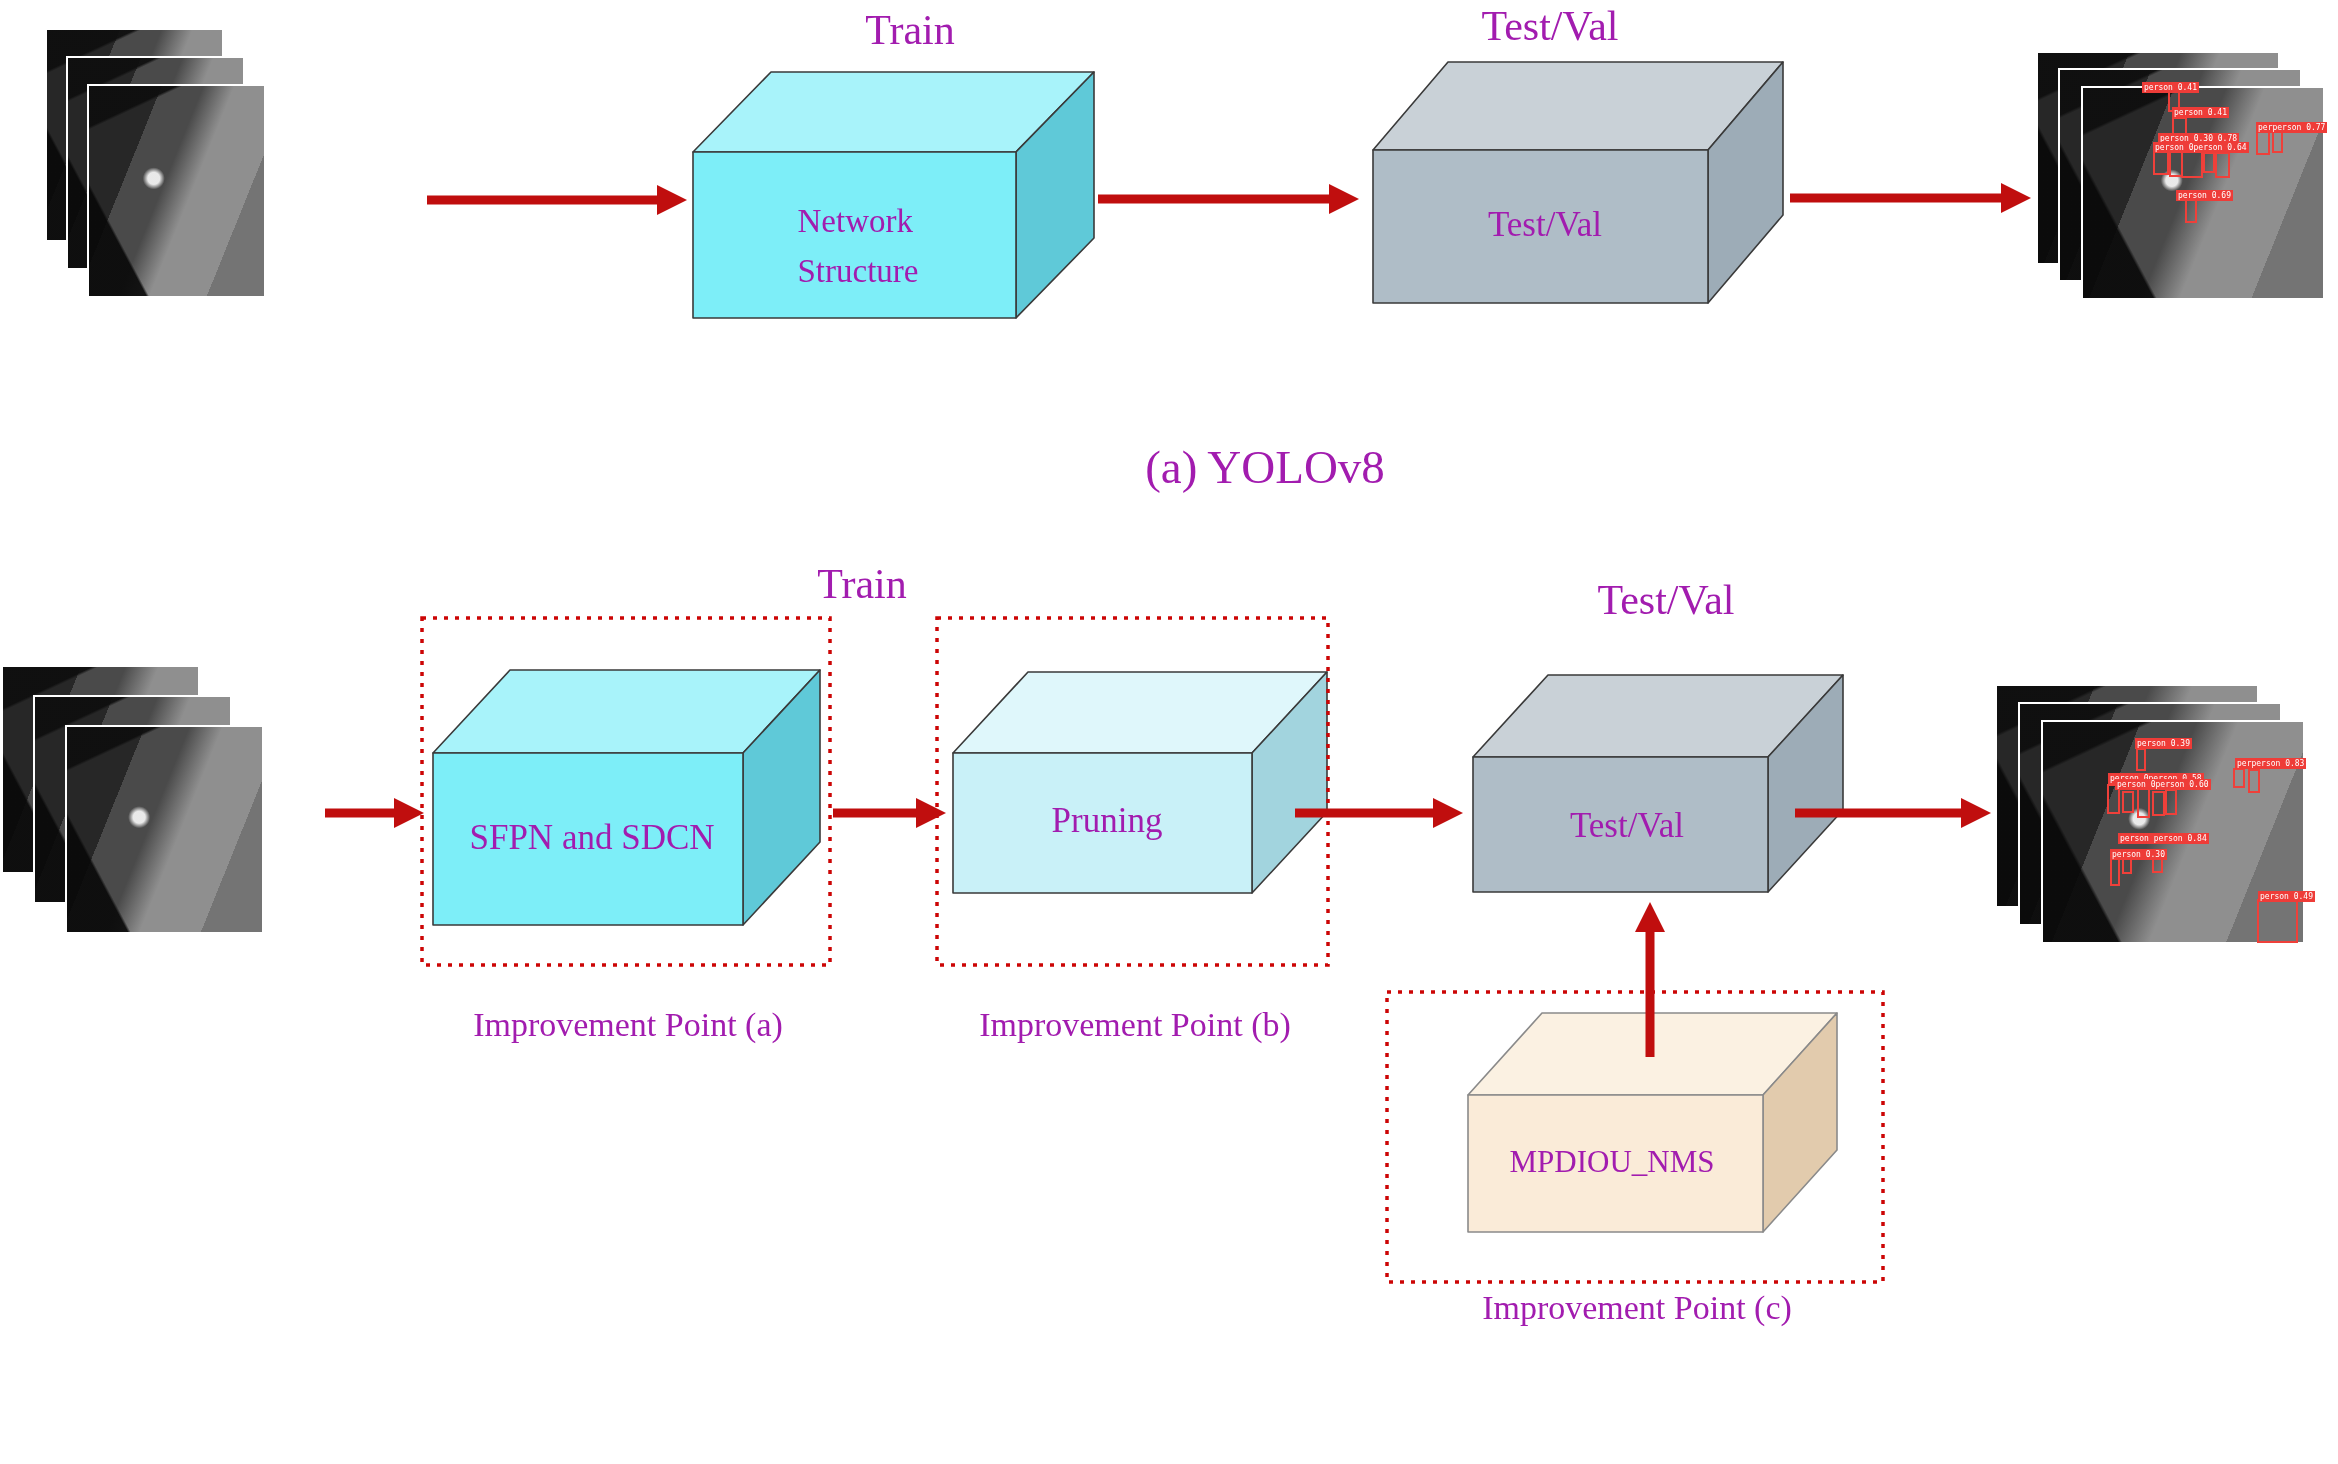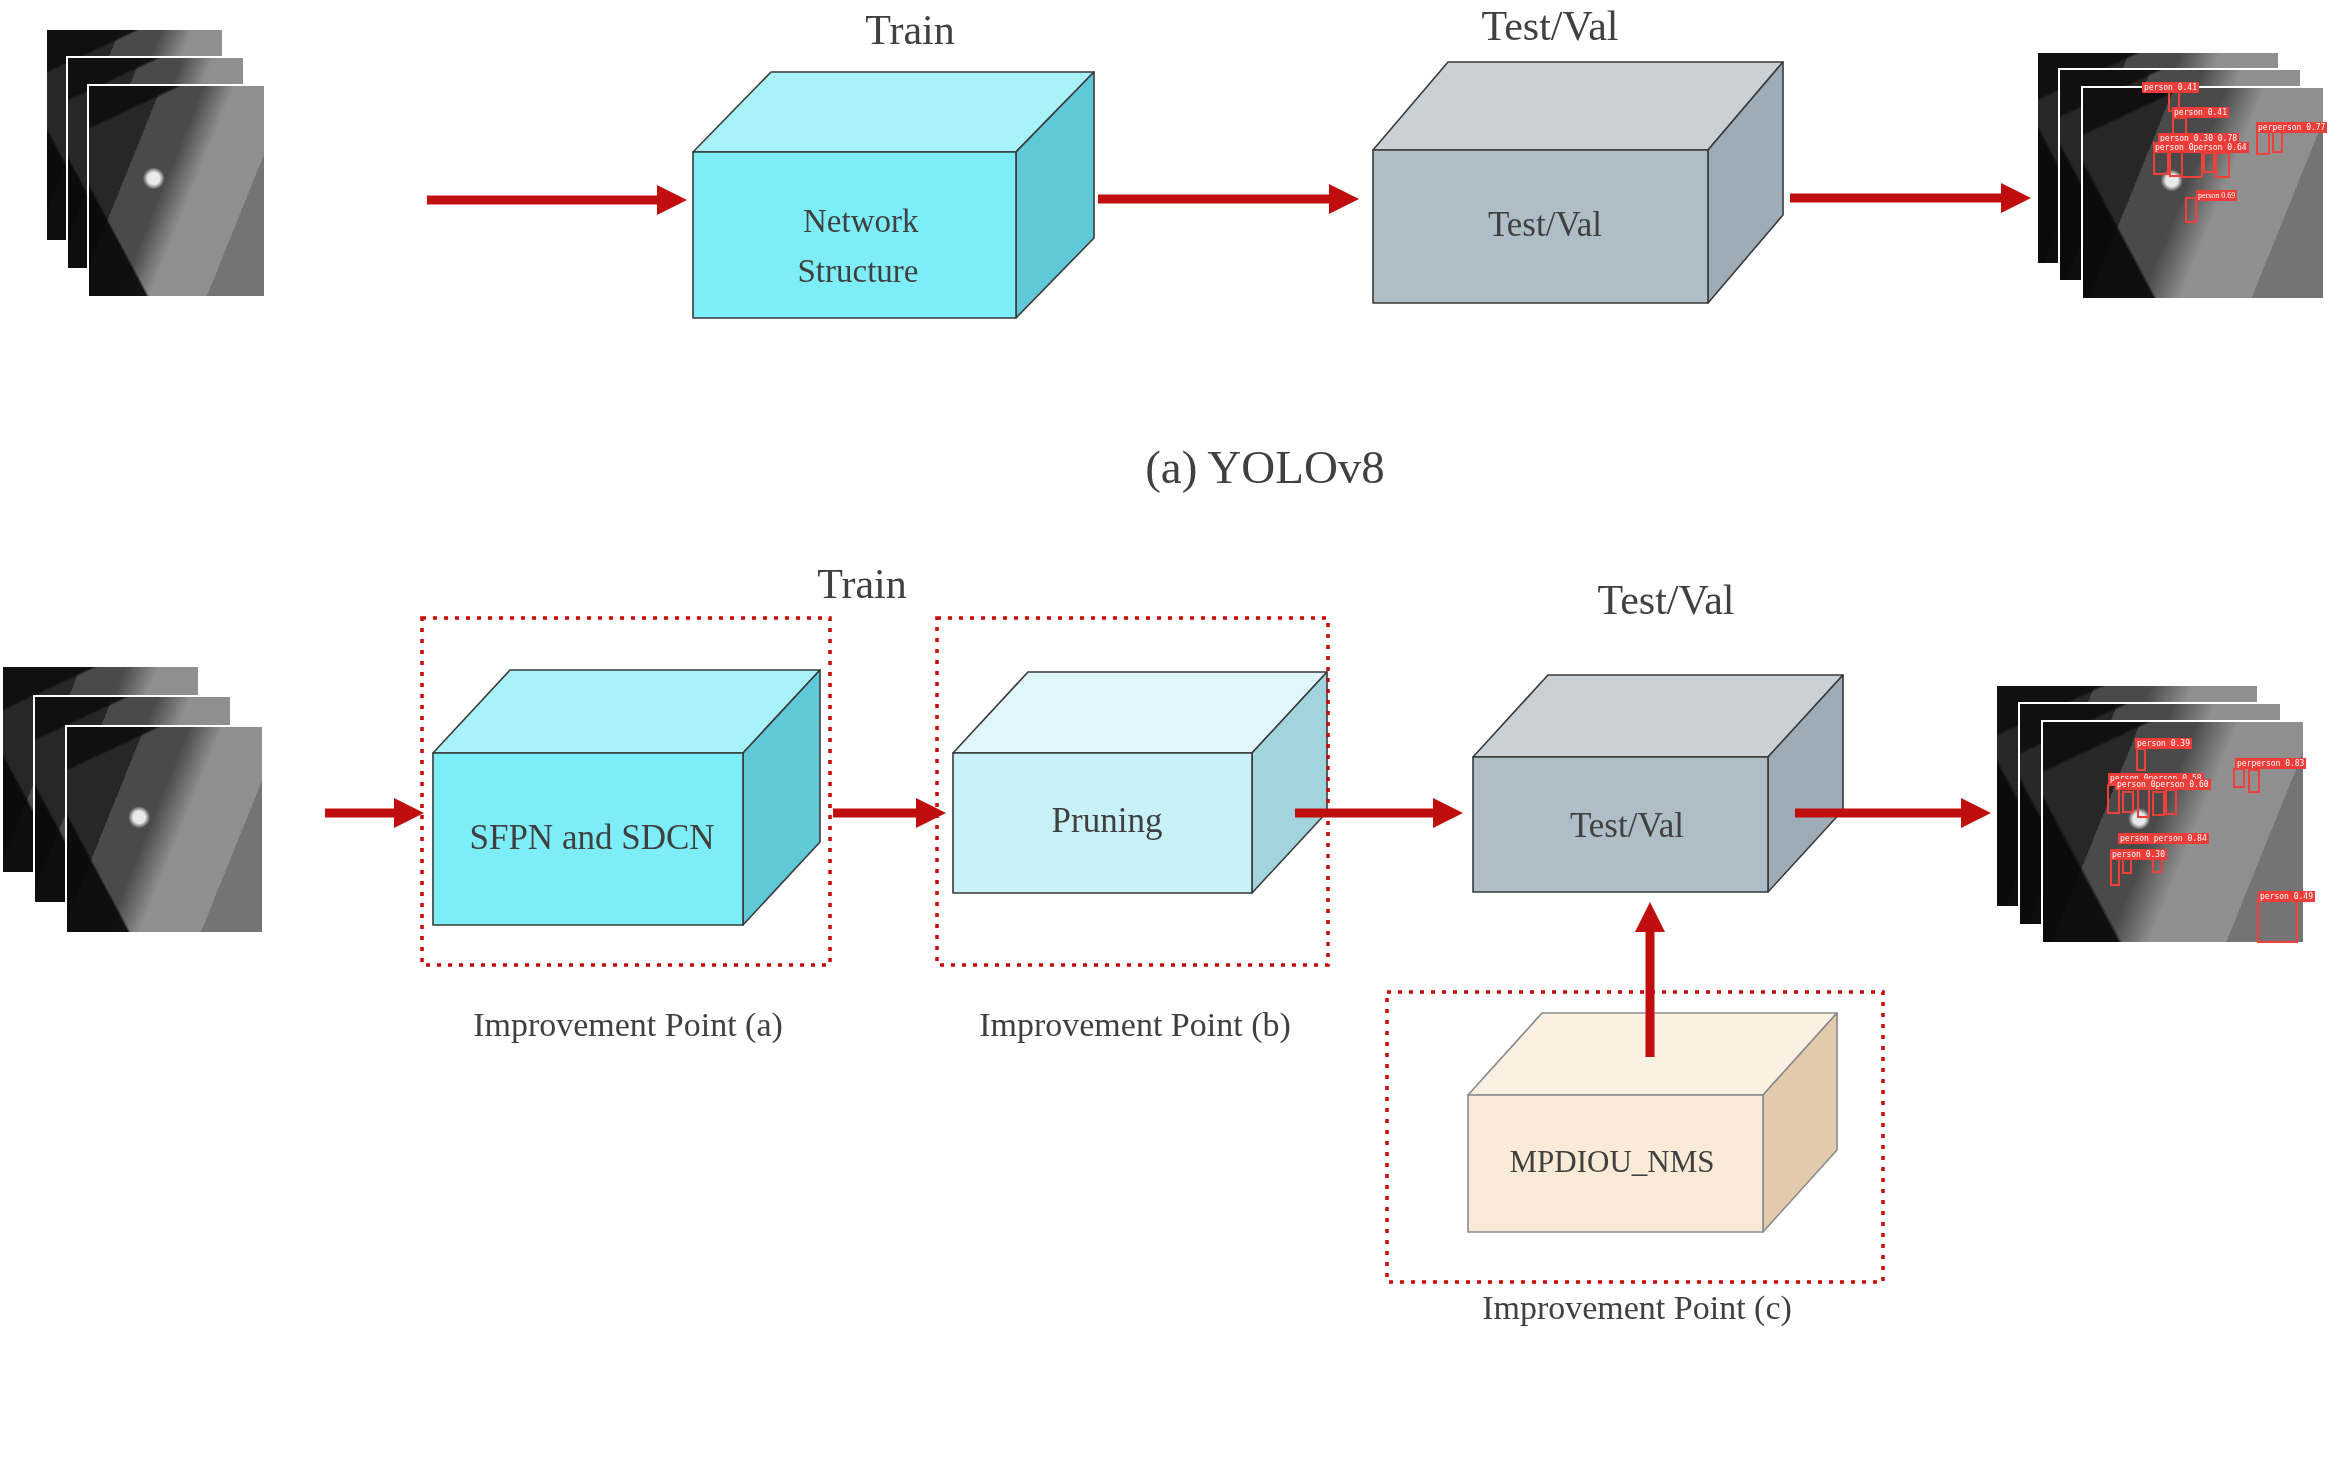--- a/index.html
+++ b/index.html
@@ -1,19 +1,19 @@
 <!DOCTYPE html>
 <html><head>
 <meta charset="utf-8">
 <style>
   html,body{margin:0;padding:0;background:#ffffff;}
   #canvas{position:relative;width:2338px;height:1464px;background:#fff;overflow:hidden;
           font-family:"Liberation Serif", serif;}
   #shapes{position:absolute;left:0;top:0;}
-  .label{position:absolute;transform:translateX(-50%);text-align:right;color:#404040;
+  .label{position:absolute;transform:translateX(-50%);text-align:left;color:#a21caf;
          white-space:nowrap;}
   .title{font-size:42px;}
   .boxlabel{font-size:35px;}
   .caption{font-size:47px;white-space:pre;}
   .imp{font-size:34px;}
   .stack{position:absolute;}
   .photo{position:absolute;background-color:#565656;box-sizing:border-box;
     box-shadow:0 0 0 2px #ffffff;
     background-image:
       radial-gradient(circle at 37% 44%, rgba(242,242,242,0.95) 0 6px, rgba(242,242,242,0) 11px),
@@ -97,21 +97,21 @@
 
   <div class="stack" style="left:2038px;top:53px;width:284px;height:260px;">
     <div class="photo" style="left:0;top:0;width:240px;height:210px;"></div>
     <div class="photo" style="left:22px;top:17px;width:240px;height:210px;"></div>
     <div class="photo" style="left:45px;top:35px;width:240px;height:210px;"></div>
     <div class="det-label" style="left:104px;top:29px;">person 0.41</div>
     <div class="det-label" style="left:134px;top:54px;">person 0.41</div>
     <div class="det-label" style="left:218px;top:69px;">perperson 0.77</div>
     <div class="det-label" style="left:120px;top:80px;">person 0.30 0.78</div>
     <div class="det-label" style="left:115px;top:89px;">person 0person 0.64</div>
-    <div class="det-label" style="left:158px;top:137px;font-family:Liberation Serif, serif;">person 0.69</div>
+    <div class="det-label" style="left:138px;top:137px;">person 0.69</div>
     <div class="det-rect" style="left:130px;top:37px;width:12px;height:22px;"></div>
     <div class="det-rect" style="left:134px;top:64px;width:15px;height:28px;"></div>
     <div class="det-rect" style="left:218px;top:75px;width:14px;height:27px;"></div>
     <div class="det-rect" style="left:234px;top:77px;width:11px;height:23px;"></div>
     <div class="det-rect" style="left:115px;top:92px;width:16px;height:30px;"></div>
     <div class="det-rect" style="left:131px;top:98px;width:14px;height:26px;"></div>
     <div class="det-rect" style="left:143px;top:88px;width:22px;height:37px;"></div>
     <div class="det-rect" style="left:165px;top:99px;width:12px;height:21px;"></div>
     <div class="det-rect" style="left:177px;top:99px;width:15px;height:26px;"></div>
     <div class="det-rect" style="left:147px;top:144px;width:12px;height:26px;"></div>

